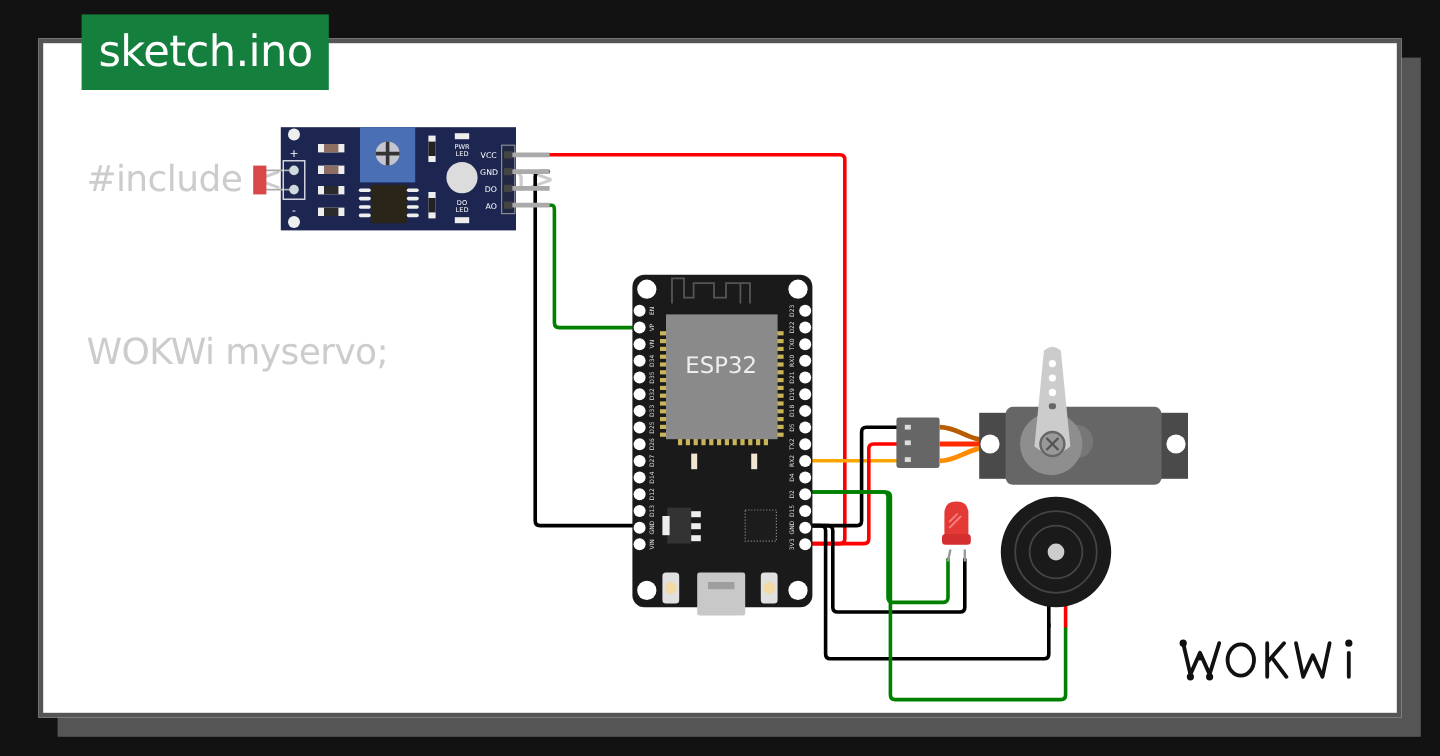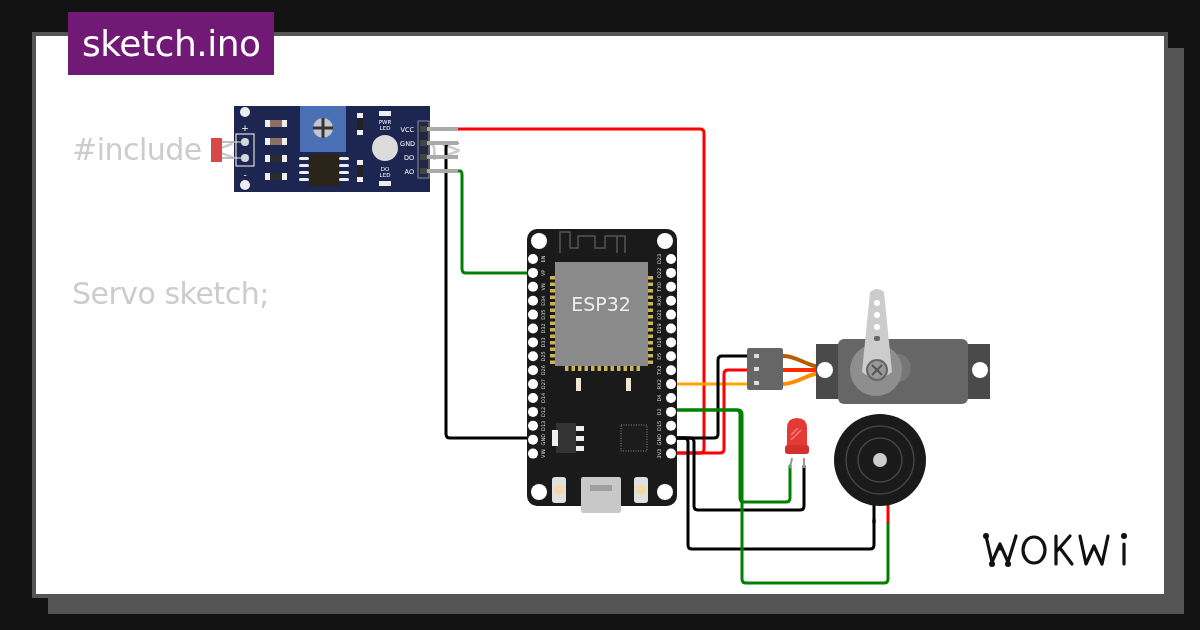--- a/index.html
+++ b/index.html
@@ -1,32 +1,32 @@
 <!DOCTYPE html>
 <html><head>
 <meta charset="utf-8">
 <style>
   html,body{margin:0;padding:0;}
   body{width:1200px;height:630px;background:#121212;position:relative;overflow:hidden;font-family:"DejaVu Sans",sans-serif;}
   .shadow{position:absolute;left:48px;top:48px;width:1136px;height:566px;background:#555555;}
   .panel{position:absolute;left:32px;top:32px;width:1128px;height:558px;background:#ffffff;border:4px solid #555555;overflow:hidden;}
   .code{position:absolute;left:36px;top:-6px;margin:0;font-family:"DejaVu Sans",sans-serif;font-size:30px;line-height:48px;color:#cccccc;white-space:pre;letter-spacing:-0.5px;}
   .code .ln{display:block;height:48px;}
-  .tab{position:absolute;left:68px;top:12px;height:63px;padding:0 14px;background:#701a75;color:#ffffff;font-family:"DejaVu Sans",sans-serif;font-size:36px;line-height:63px;letter-spacing:-0.5px;}
+  .tab{position:absolute;left:68px;top:12px;height:63px;padding:0 14px;background:#15803d;color:#ffffff;font-family:"DejaVu Sans",sans-serif;font-size:36px;line-height:63px;letter-spacing:-0.5px;}
   svg.circuit{position:absolute;left:0;top:0;}
   .logo{position:absolute;left:978px;top:526px;}
 </style>
 </head>
 <body>
 
 <div class="shadow"></div>
 <div class="panel">
   <div class="code">
     <span class="ln">#include &lt;ESP32Servo.h&gt;</span>
-    <span class="ln">Servo sketch;</span>
+    <span class="ln">WOKWi myservo;</span>
     <span class="ln"></span>
     
     
     
     
     
     
     
   </div>
 </div>

